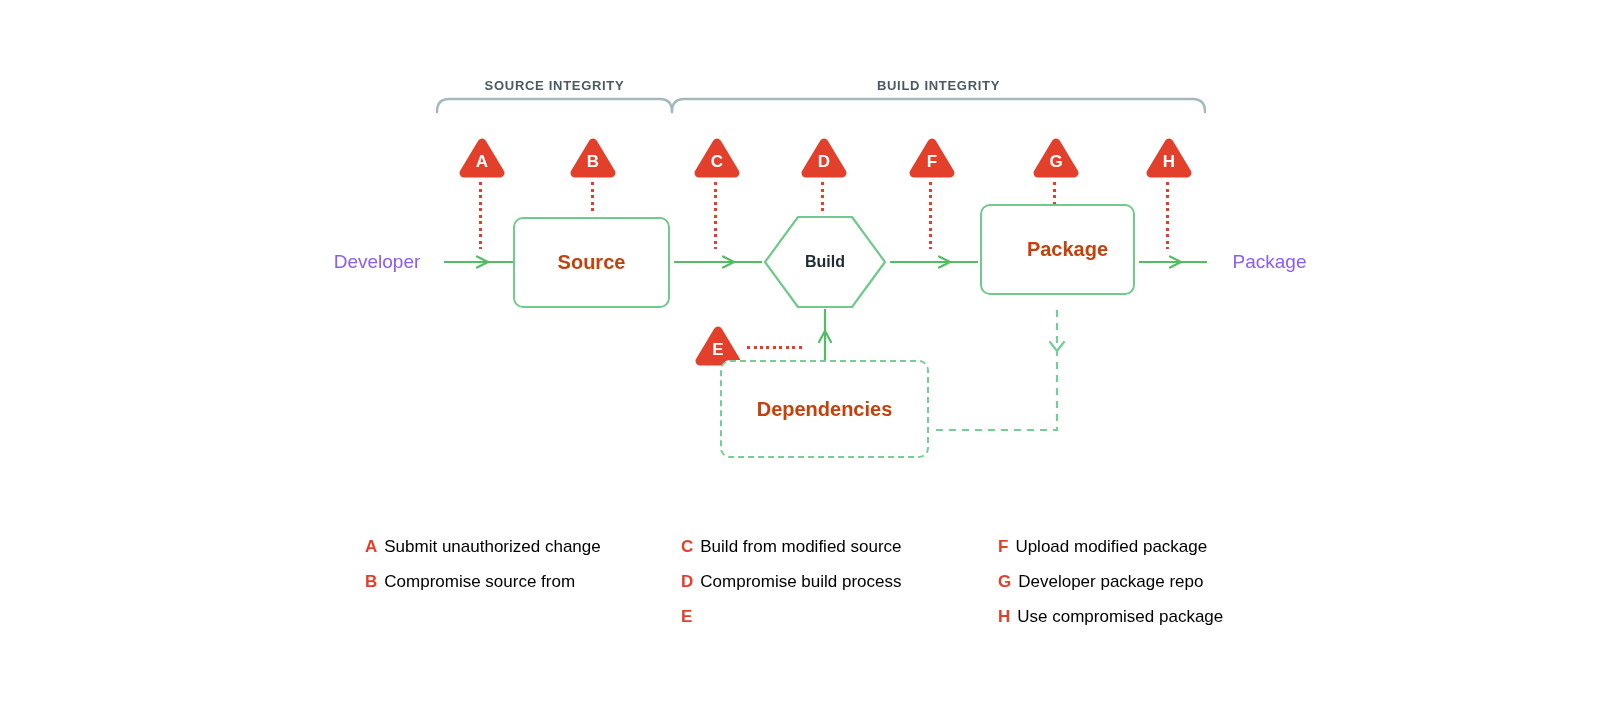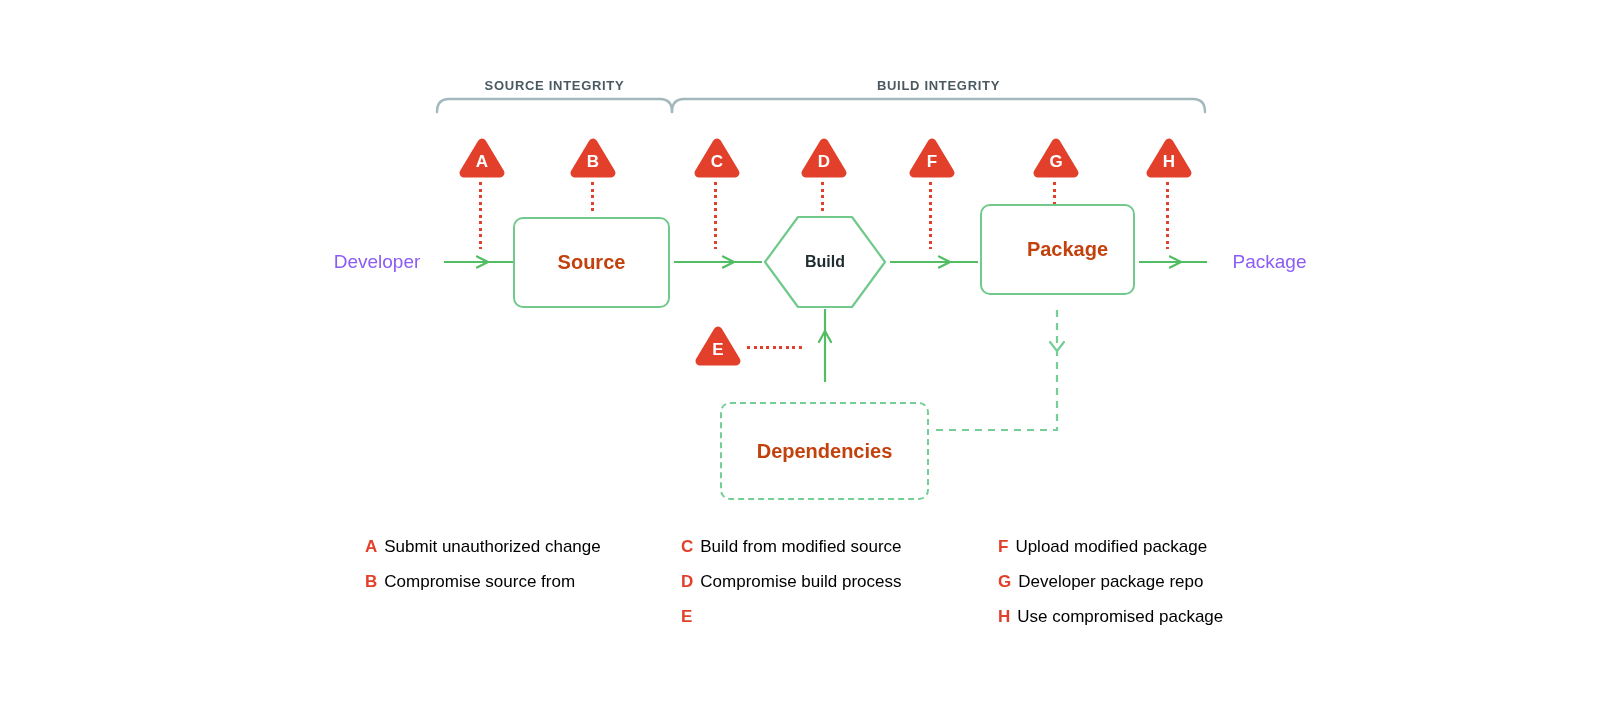--- a/index.html
+++ b/index.html
@@ -187,21 +187,21 @@
   <svg class="abs" style="left:817px; top:309px;" width="16" height="74" viewBox="0 0 16 74">
     <line x1="8" y1="0" x2="8" y2="73" stroke="#52BD63" stroke-width="2.2"></line>
     <polyline points="2,33 8,22 14,33" fill="none" stroke="#52BD63" stroke-width="2.2" stroke-linecap="round" stroke-linejoin="round"></polyline>
   </svg>
 
   <svg class="abs" style="left:928px; top:308px;" width="140" height="128" viewBox="0 0 140 128">
     <path d="M129 2 V122 H8" fill="none" stroke="#74CE96" stroke-width="2.2" stroke-dasharray="7 6"></path>
     <polyline points="122,34 129,43 136,34" fill="none" stroke="#74CE96" stroke-width="2.2" stroke-linecap="round" stroke-linejoin="round"></polyline>
   </svg>
 
-  <div class="node-box dashed" style="left:720px; top:402px; width:209px; height:98px;">
+  <div class="node-box dashed" style="left:720px; top:360px; width:209px; height:98px;">
     <span>Dependencies</span>
   </div>
 
   <div class="legend-col" style="left:365px;">
     <div class="legend-row">
       <span class="legend-letter">A</span>
       <span class="legend-text">Submit unauthorized change</span>
     </div>
     <div class="legend-row">
       <span class="legend-letter">B</span>

